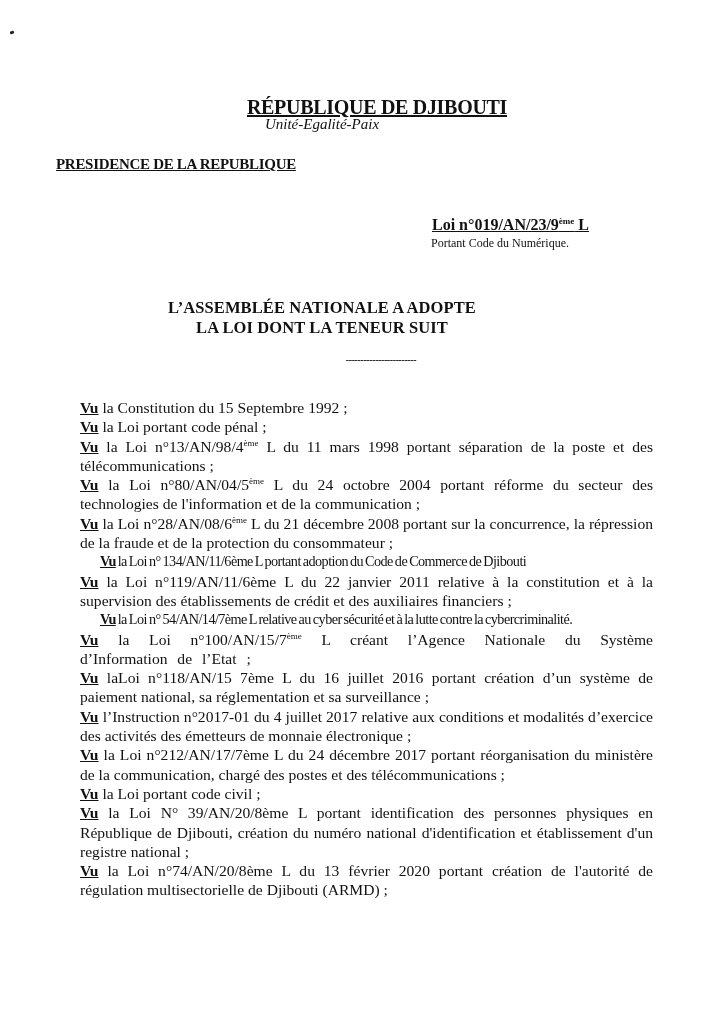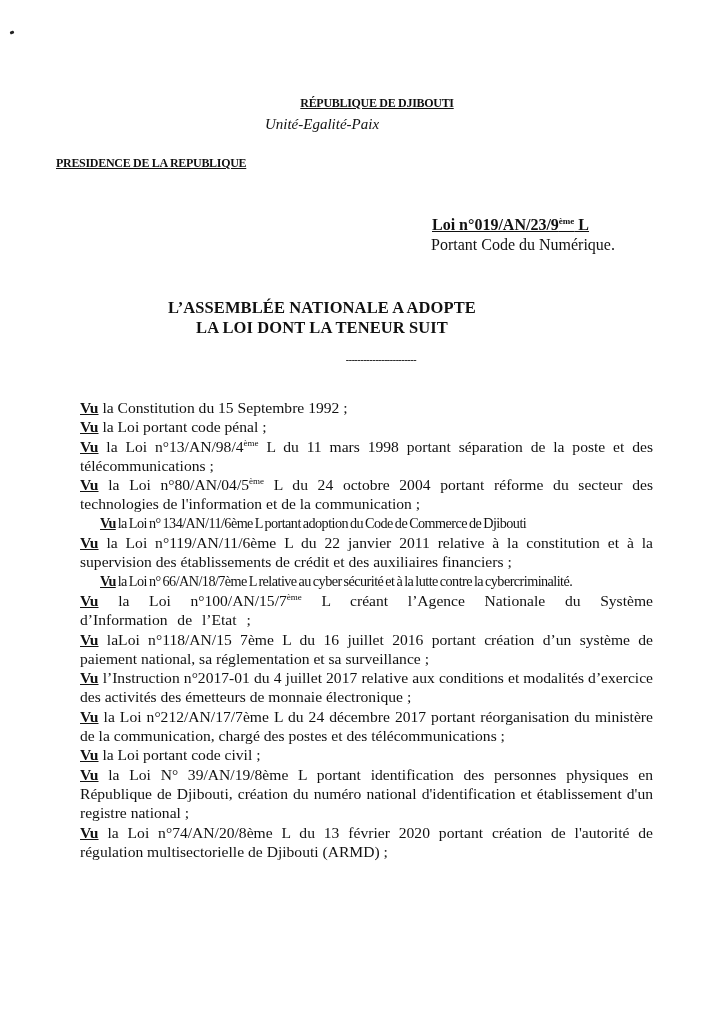--- a/index.html
+++ b/index.html
@@ -1,27 +1,27 @@
 <!DOCTYPE html>
 <html><head>
 <meta charset="utf-8">
 <style>
   html, body { margin: 0; padding: 0; background: #ffffff; }
   body { width: 726px; height: 1024px; position: relative; overflow: hidden;
          font-family: "Liberation Serif", "DejaVu Serif", serif; color: #111; }
   .speck { position: absolute; left: 10px; top: 31px; width: 4px; height: 3px; background: #222; border-radius: 1px; transform: rotate(-20deg); }
   .abs { position: absolute; white-space: nowrap; }
   .hdr-rep { left: 0; width: 726px; top: 96px; text-align: center; padding-left: 28px; box-sizing: border-box;
-             font-weight: bold; font-size: 12px; text-decoration: underline; letter-spacing: -0.3px; }
+             font-weight: bold; font-size: 20px; text-decoration: underline; letter-spacing: -0.3px; }
   .motto { left: 0; width: 616px; top: 116px; text-align: center; padding-left: 28px; box-sizing: border-box;
            font-style: italic; font-size: 15px; }
-  .presidence { left: 56px; top: 156px; font-weight: bold; font-size: 12px; text-decoration: underline; letter-spacing: -0.3px; }
+  .presidence { left: 56px; top: 156px; font-weight: bold; font-size: 15px; text-decoration: underline; letter-spacing: -0.3px; }
   .loi-num { left: 432px; top: 216px; font-weight: bold; font-size: 16px; text-decoration: underline; }
   .loi-num sup { font-size: 9px; vertical-align: 6px; }
-  .loi-sub { left: 431px; top: 236px; font-size: 16px; }
+  .loi-sub { left: 431px; top: 236px; font-size: 12px; }
   .decl { left: 0; width: 644px; top: 298px; text-align: center; box-sizing: border-box;
           font-weight: bold; font-size: 16.5px; line-height: 20px; letter-spacing: 0.1px; }
   .decl div { white-space: nowrap; }
   .dashes { left: 0; width: 726px; top: 354px; text-align: center; padding-left: 36px; box-sizing: border-box;
             font-size: 10px; letter-spacing: -0.4px; font-weight: bold; }
   .vu-list { position: absolute; left: 80px; top: 398px; width: 573px; font-size: 15.6px; line-height: 19.3px; }
   .vu { text-align: justify; text-align-last: left; }
   .vu b { font-weight: bold; text-decoration: underline; }
   .vu sup { font-size: 9px; vertical-align: 6px; line-height: 0; }
   .vu.cond { font-size: 14.2px; letter-spacing: -0.55px; word-spacing: -1px; white-space: nowrap; margin-left: 20px; }
@@ -43,23 +43,24 @@
   <div>L’ASSEMBLÉE NATIONALE A ADOPTE</div>
   <div>LA LOI DONT LA TENEUR SUIT</div>
 </div>
 <div class="abs dashes">------------------------</div>
 
 <div class="vu-list" id="vu-list">
     <div class="vu"><b>Vu</b><span> la Constitution du 15 Septembre 1992 ;</span></div>
     <div class="vu"><b>Vu</b><span> la Loi portant code pénal ;</span></div>
     <div class="vu"><b>Vu</b><span> la Loi n°13/AN/98/4</span><sup>ème</sup><span> L du 11 mars 1998 portant séparation de la poste et des télécommunications ;</span></div>
     <div class="vu"><b>Vu</b><span> la Loi n°80/AN/04/5</span><sup>ème</sup><span> L du 24 octobre 2004 portant réforme du secteur des technologies de l'information et de la communication ;</span></div>
+    <div class="vu"><b>Vu</b><span> la Loi n°28/AN/08/6</span><sup>ème</sup><span> L du 21 décembre 2008 portant sur la concurrence, la répression de la fraude et de la protection du consommateur ;</span></div>
     <div class="vu cond"><b>Vu</b><span> la Loi n° 134/AN/11/6ème L portant adoption du Code de Commerce de Djibouti</span></div>
     <div class="vu"><b>Vu</b><span> la Loi n°119/AN/11/6ème L du 22 janvier 2011 relative à la constitution et à la supervision des établissements de crédit et des auxiliaires financiers ;</span></div>
-    <div class="vu cond"><b>Vu</b><span> la Loi n° 66/AN/18/7ème L relative au cyber sécurité et à la lutte contre la cybercriminalité.</span></div>
+    <div class="vu cond"><b>Vu</b><span> la Loi n° 54/AN/14/7ème L relative au cyber sécurité et à la lutte contre la cybercriminalité.</span></div>
     <div class="vu spread"><b>Vu</b><span> la Loi n°100/AN/15/7</span><sup>ème</sup><span> L créant l’Agence Nationale du Système d’Information de l’Etat ;</span></div>
     <div class="vu"><b>Vu</b><span> laLoi n°118/AN/15 7ème L du 16 juillet 2016 portant création d’un système de paiement national, sa réglementation et sa surveillance ;</span></div>
     <div class="vu"><b>Vu</b><span> l’Instruction n°2017-01 du 4 juillet 2017 relative aux conditions et modalités d’exercice des activités des émetteurs de monnaie électronique ;</span></div>
     <div class="vu"><b>Vu</b><span> la Loi n°212/AN/17/7ème L du 24 décembre 2017 portant réorganisation du ministère de la communication, chargé des postes et des télécommunications ;</span></div>
     <div class="vu"><b>Vu</b><span> la Loi portant code civil ;</span></div>
-    <div class="vu"><b>Vu</b><span> la Loi N° 39/AN/19/8ème L portant identification des personnes physiques en République de Djibouti, création du numéro national d'identification et établissement d'un registre national ;</span></div>
+    <div class="vu"><b>Vu</b><span> la Loi N° 39/AN/20/8ème L portant identification des personnes physiques en République de Djibouti, création du numéro national d'identification et établissement d'un registre national ;</span></div>
     <div class="vu"><b>Vu</b><span> la Loi n°74/AN/20/8ème L du 13 février 2020 portant création de l'autorité de régulation multisectorielle de Djibouti (ARMD) ;</span></div>
   </div>
 
 </body></html>

